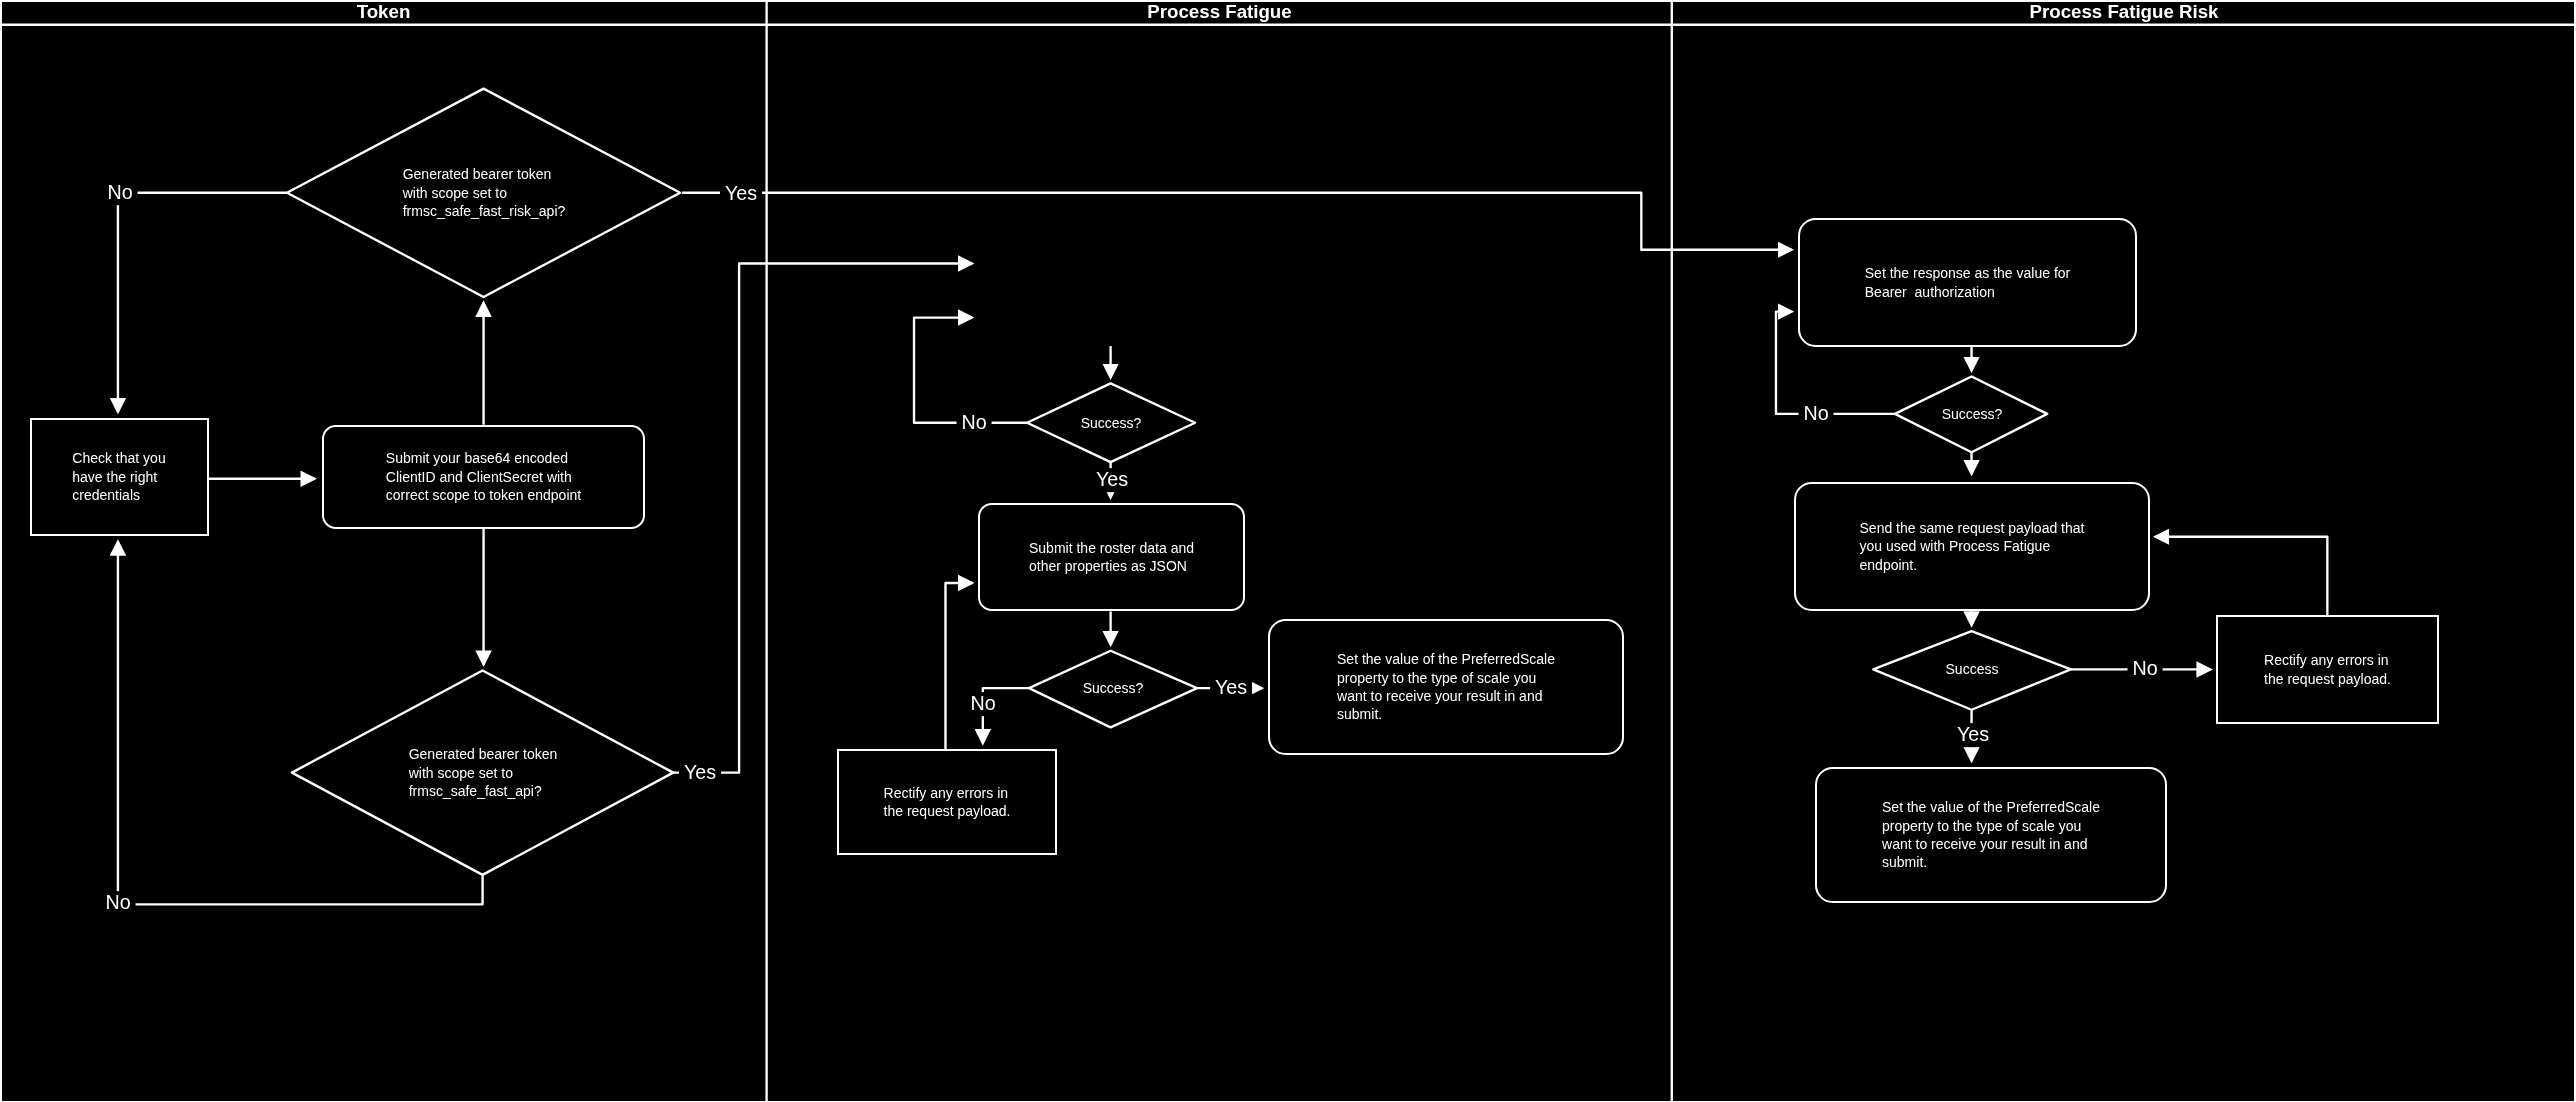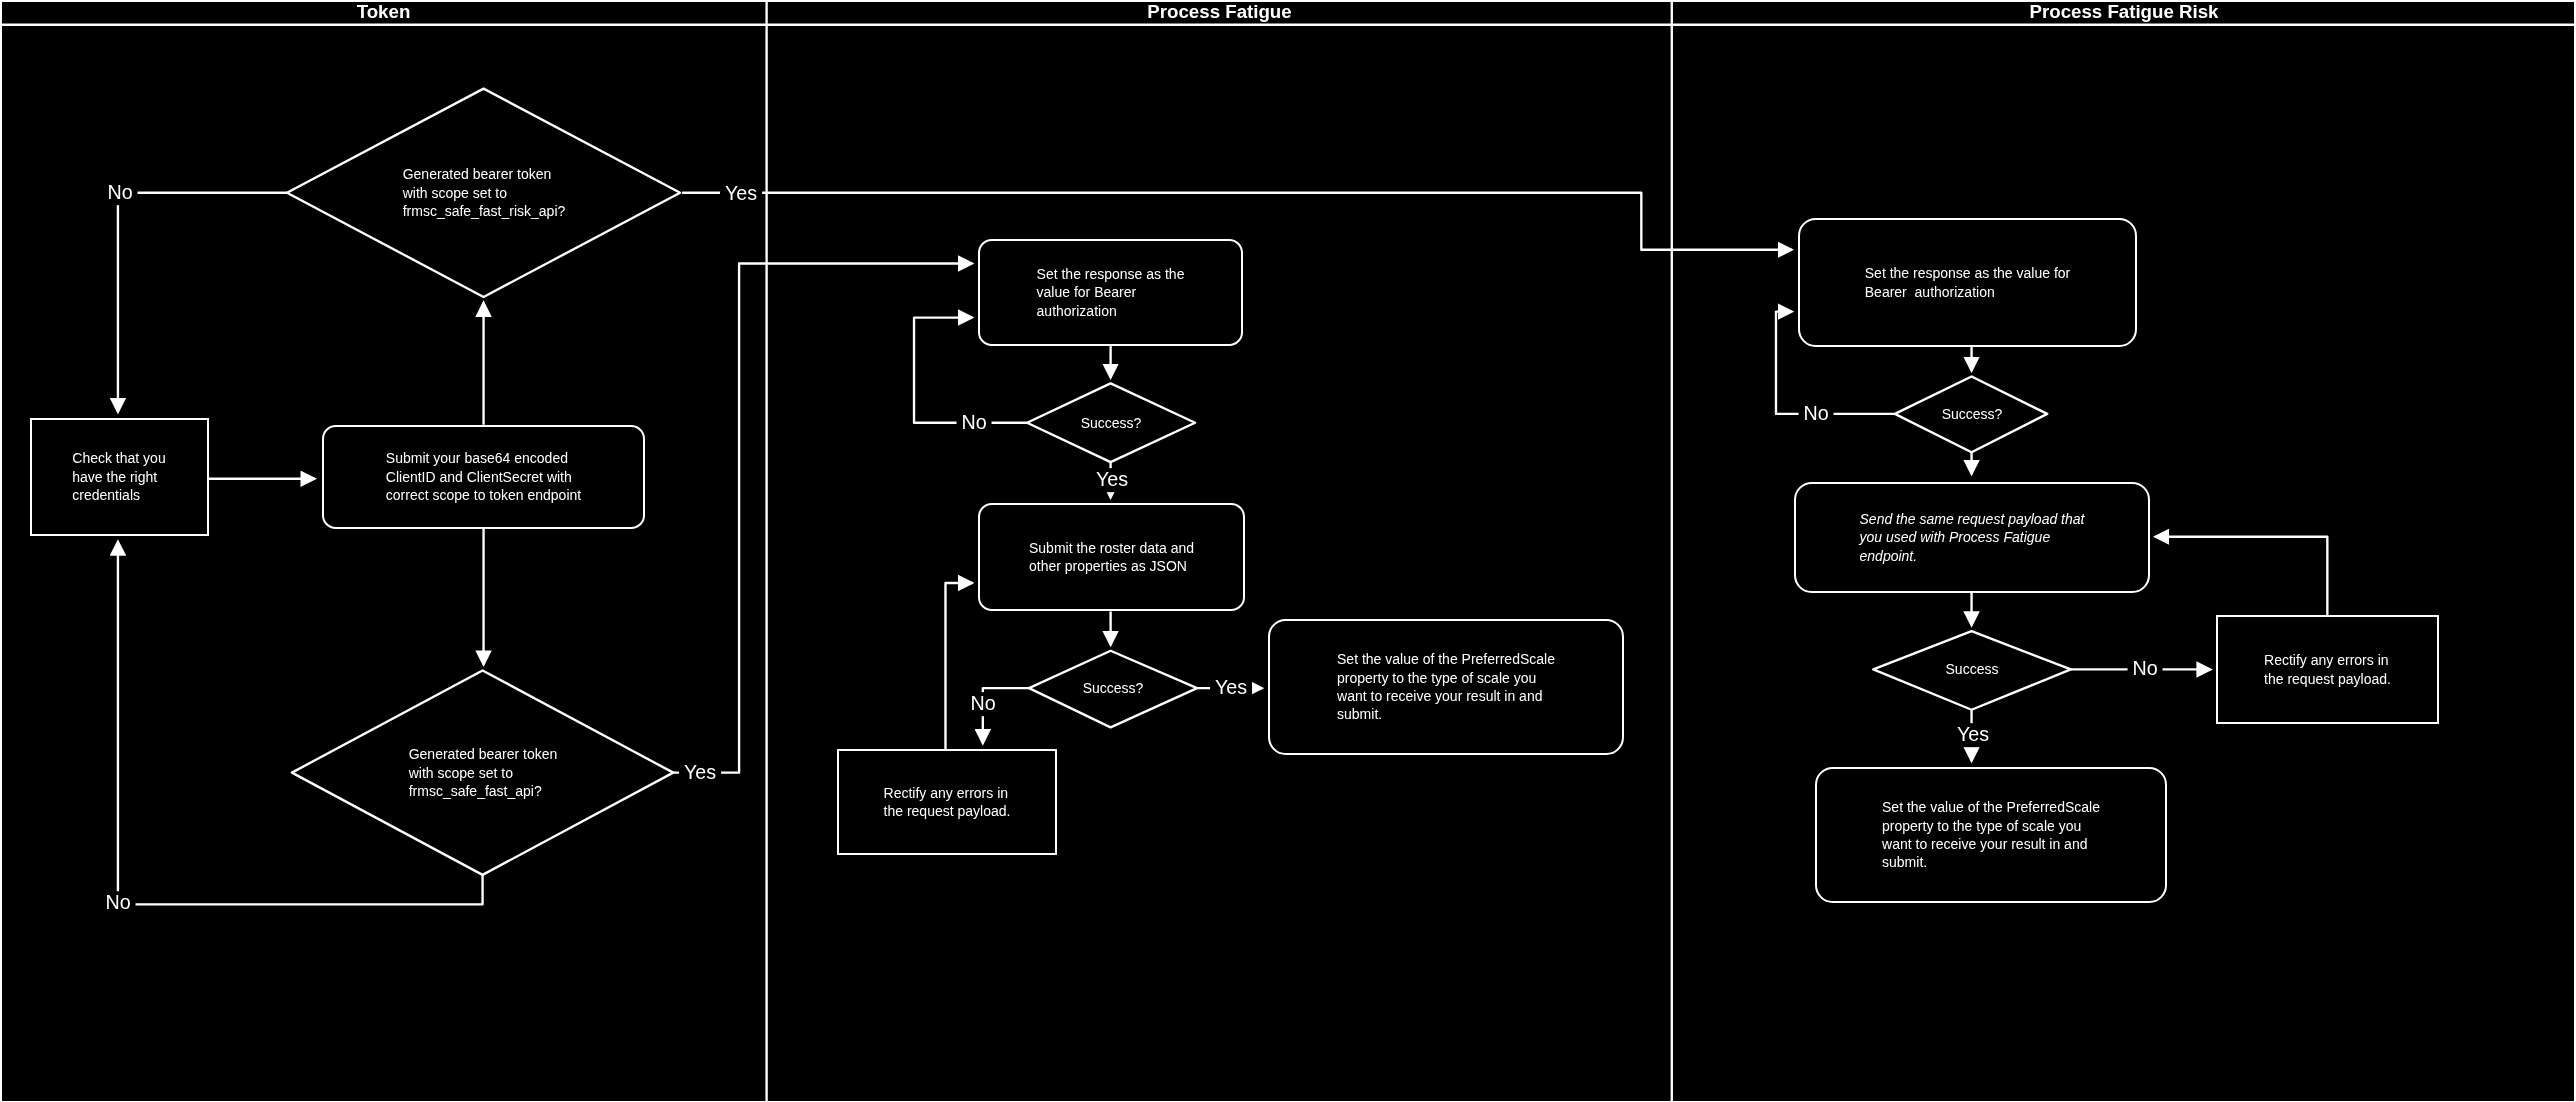--- a/index.html
+++ b/index.html
@@ -93,43 +93,40 @@
 correct scope to token endpoint</div>
   <div class="node dtext center" style="left:483px; top:773px; width:324px; height:118px;">Generated bearer token
 with scope set to
 frmsc_safe_fast_api?</div>
 
   <div class="elabel" style="left:120px; top:193px;">No</div>
   <div class="elabel" style="left:741px; top:194px;">Yes</div>
   <div class="elabel" style="left:118px; top:903px;">No</div>
   <div class="elabel" style="left:700px; top:773px;">Yes</div>
 
-  <div class="node box" style="left:978px; top:239px; width:265px; height:107px;">Set the response as the
-value for Bearer
-authorization</div>
   <div class="node dtext center" style="left:1111px; top:423px; width:157px; height:39px;">Success?</div>
   <div class="node box" style="left:978px; top:503px; width:267px; height:108px;">Submit the roster data and
 other properties as JSON</div>
   <div class="node dtext center" style="left:1113px; top:688px; width:157px; height:39px;">Success?</div>
   <div class="node box sharp" style="left:837px; top:749px; width:220px; height:106px;">Rectify any errors in
 the request payload.</div>
   <div class="node box bigr" style="left:1268px; top:619px; width:356px; height:136px;">Set the value of the PreferredScale
 property to the type of scale you
 want to receive your result in and
 submit.</div>
 
   <div class="elabel" style="left:974px; top:423px;">No</div>
   <div class="elabel" style="left:1112px; top:480px;">Yes</div>
   <div class="elabel" style="left:983px; top:704px;">No</div>
   <div class="elabel" style="left:1231px; top:688px;">Yes</div>
 
   <div class="node box bigr" style="left:1798px; top:218px; width:339px; height:129px;">Set the response as the value for
 Bearer  authorization</div>
   <div class="node dtext center" style="left:1972px; top:414px; width:147px; height:39px;">Success?</div>
-  <div class="node box bigr" style="left:1794px; top:482px; width:356px; height:111px;font-style:italic;">Send the same request payload that
+  <div class="node box bigr" style="left:1794px; top:482px; width:356px; height:129px;">Send the same request payload that
 you used with Process Fatigue
 endpoint.</div>
   <div class="node dtext center" style="left:1972px; top:669px; width:167px; height:39px;">Success</div>
   <div class="node box sharp" style="left:2216px; top:615px; width:223px; height:109px;">Rectify any errors in
 the request payload.</div>
   <div class="node box bigr" style="left:1815px; top:767px; width:352px; height:136px;">Set the value of the PreferredScale
 property to the type of scale you
 want to receive your result in and
 submit.</div>
 

